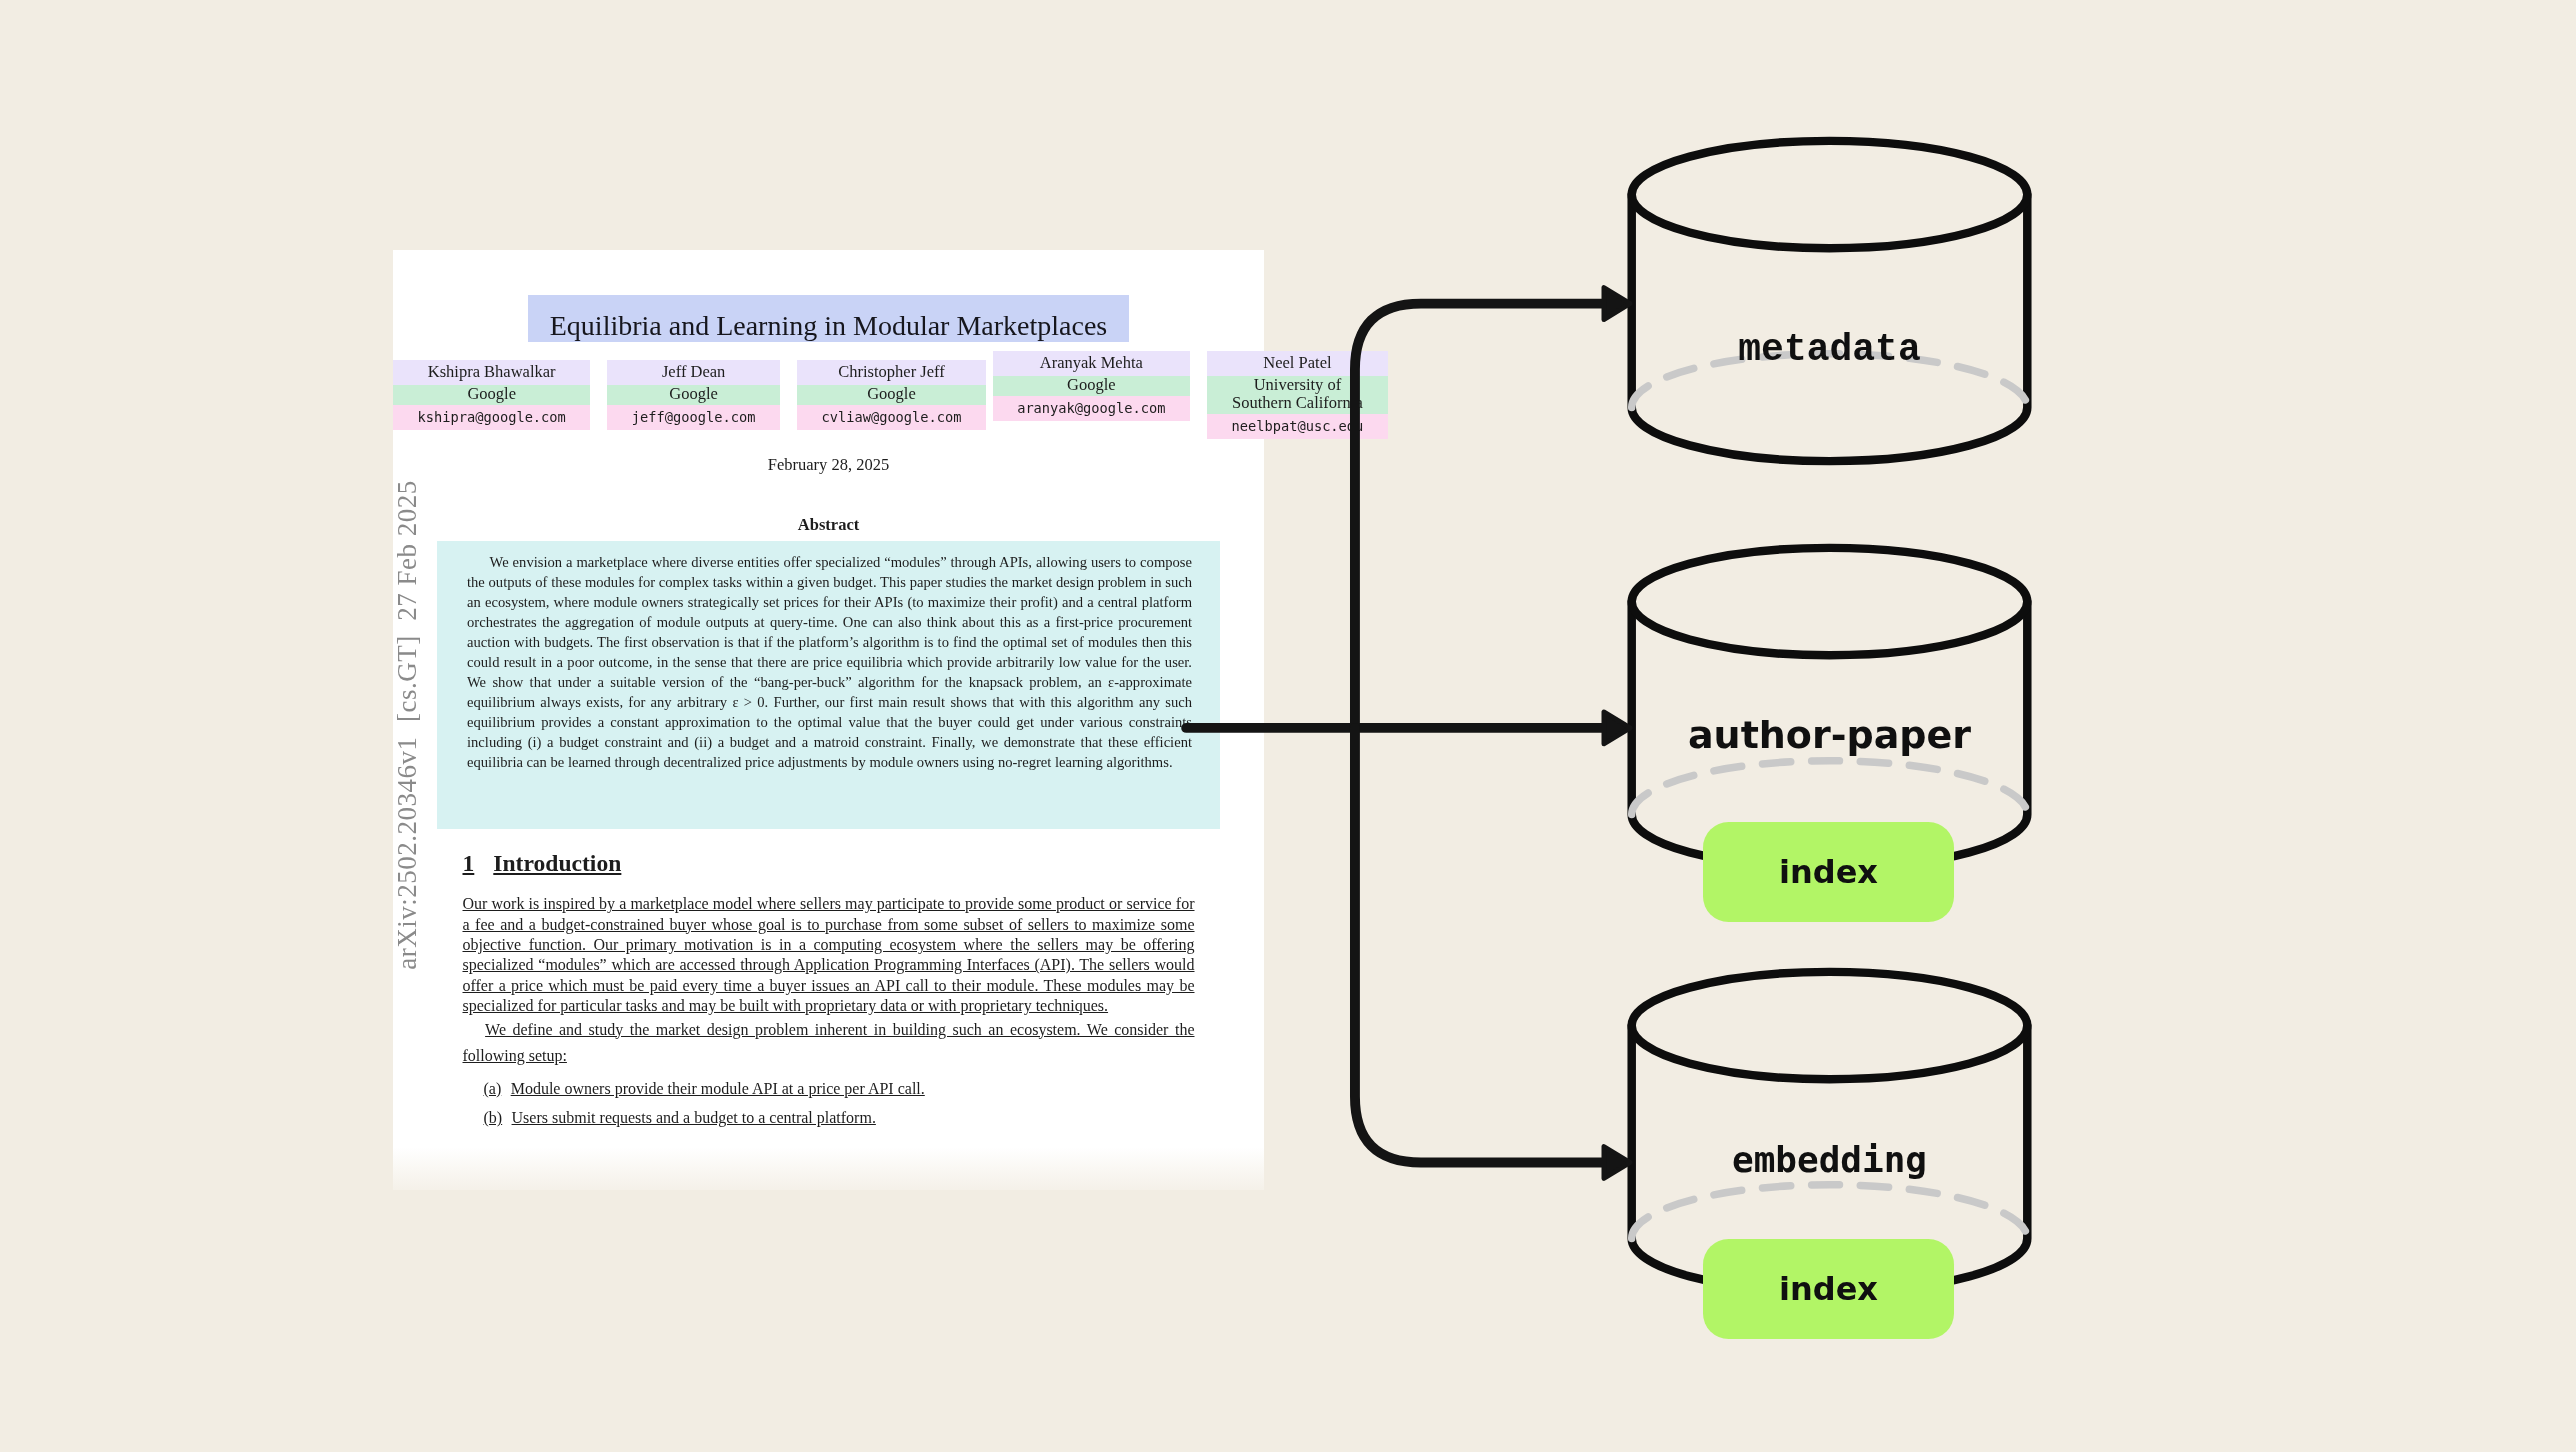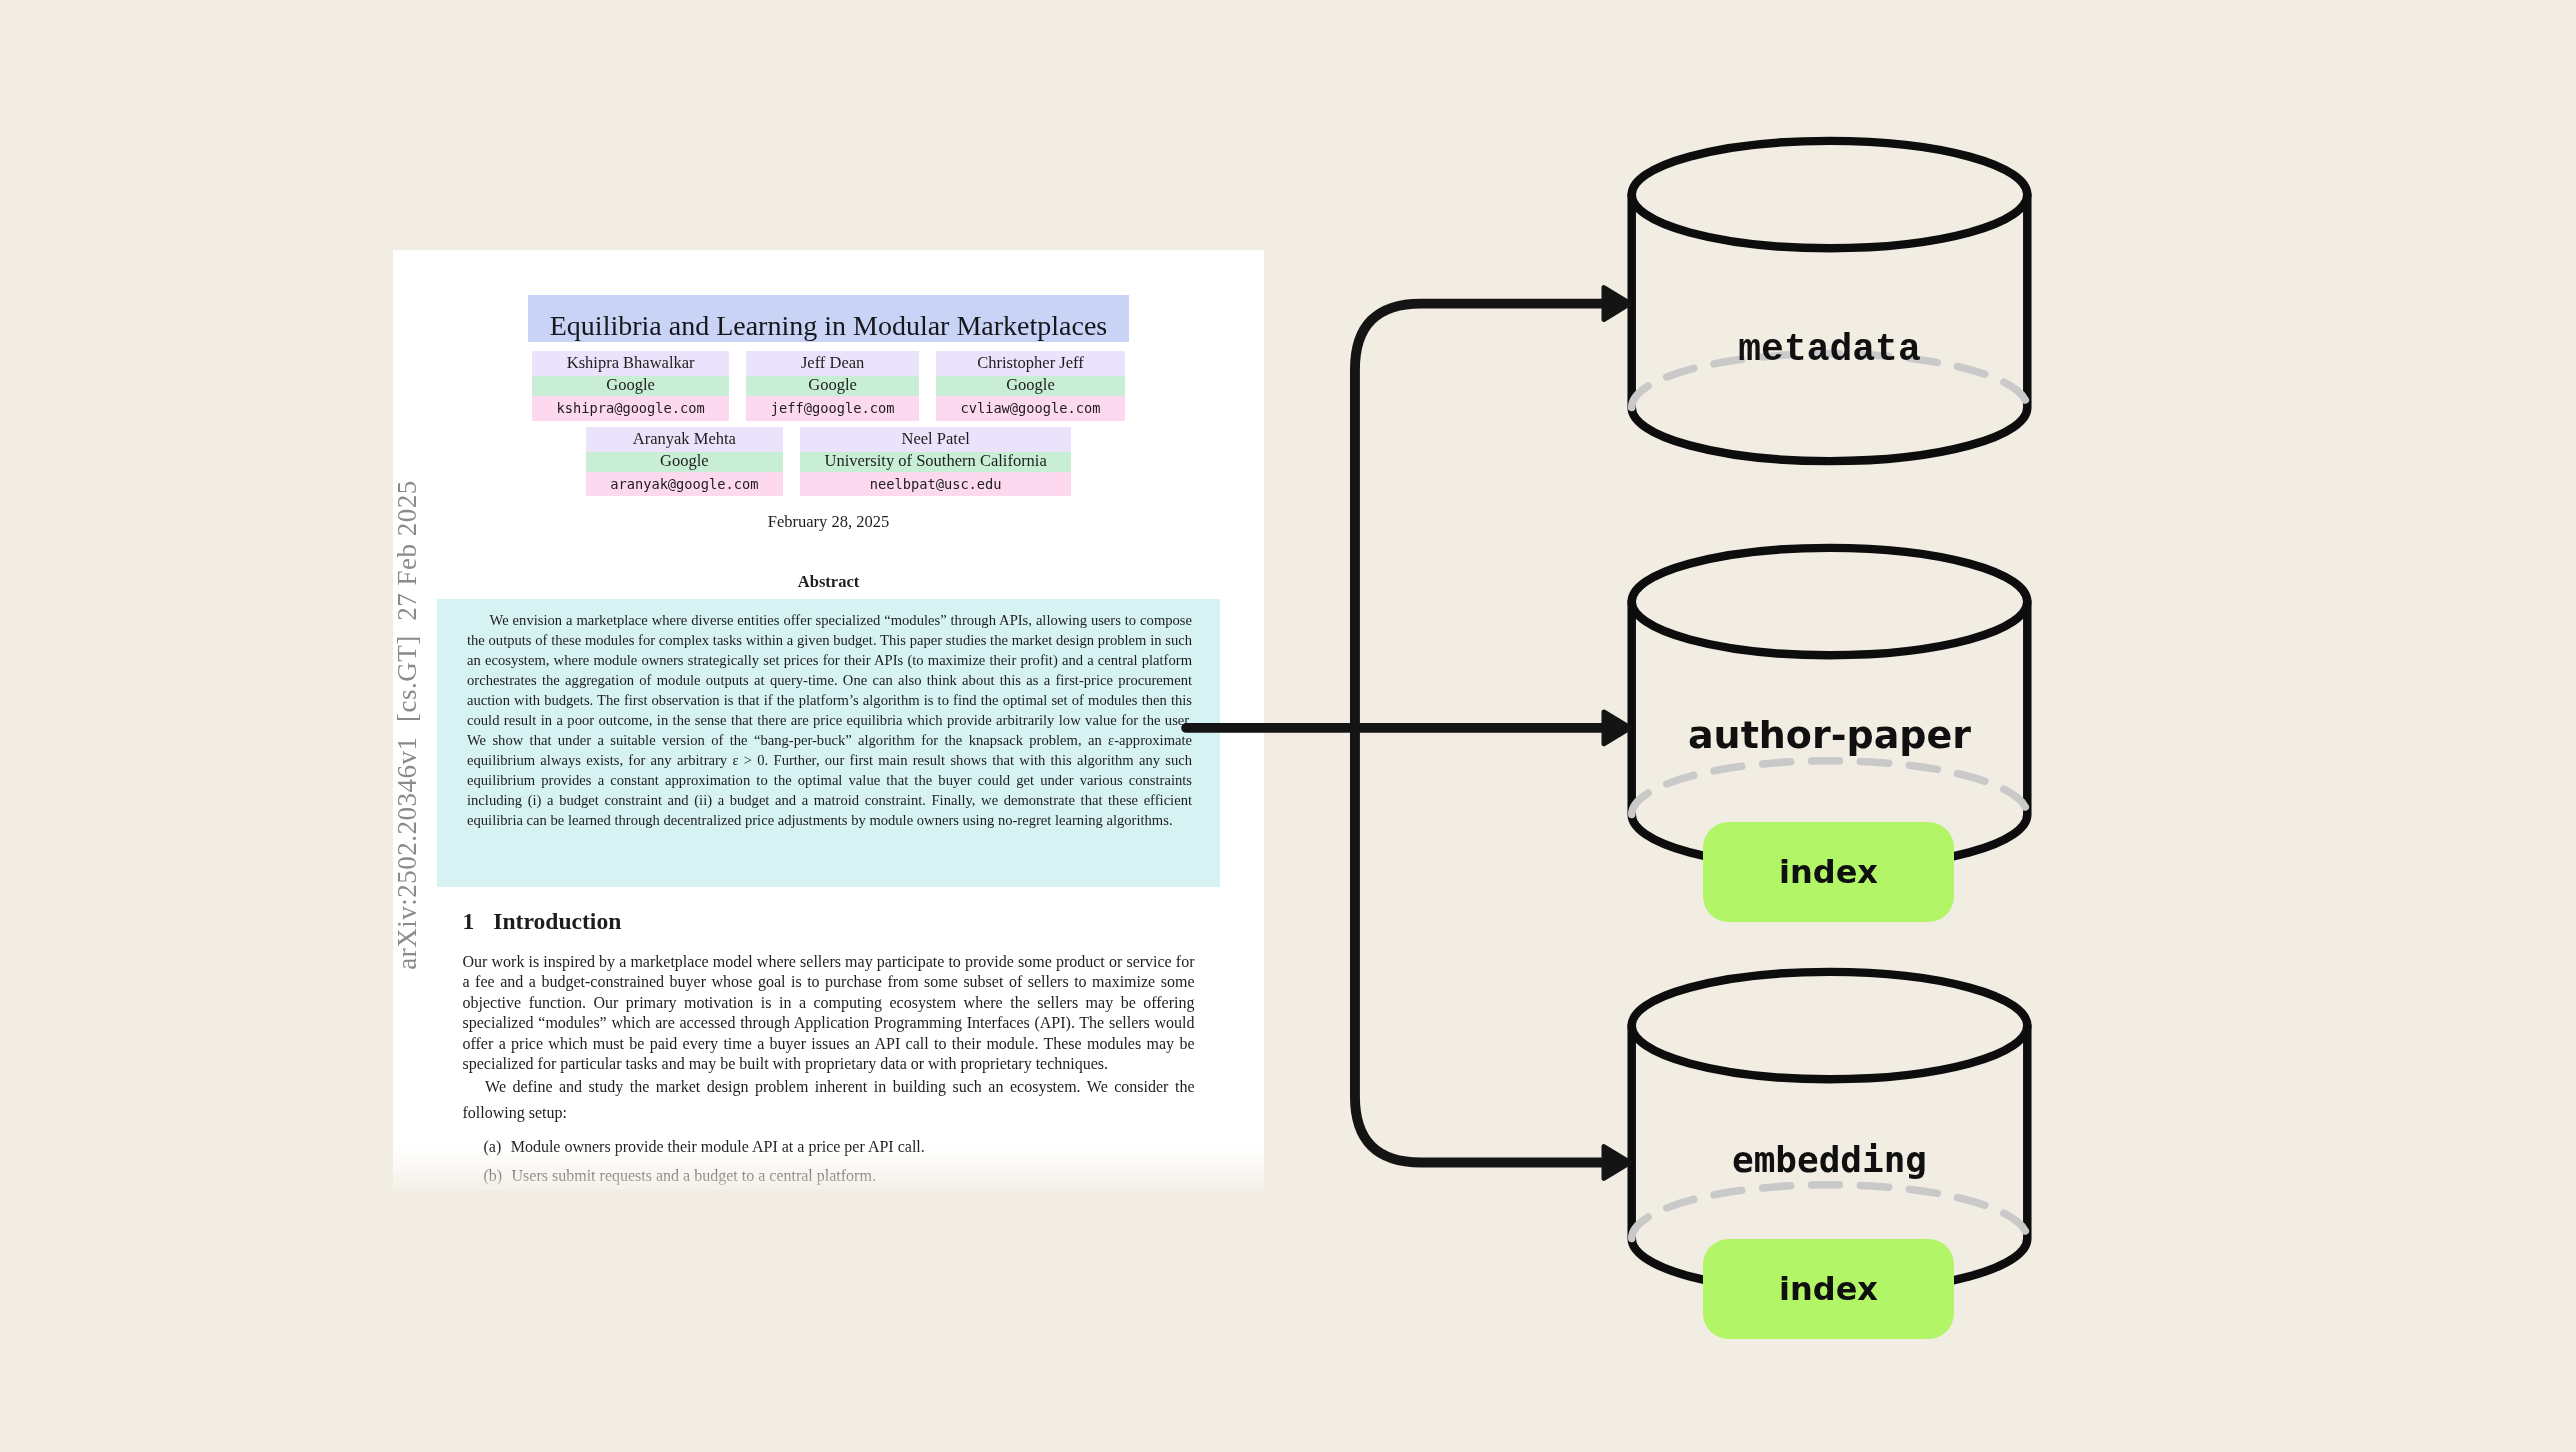--- a/index.html
+++ b/index.html
@@ -17,38 +17,38 @@
            pointer-events:none; }
 
   .watermark { position:absolute; left:407px; top:725px;
            transform:translate(-50%,-50%) rotate(-90deg);
            font-size:27px; color:#8a8a8a; white-space:pre; letter-spacing:0.5px; z-index:3; }
 
   .title-box { margin:45px auto 0 auto; width:601px; height:47px; background:#c9d3f6;
            display:flex; align-items:flex-end; justify-content:center; }
   .title-box .t { font-size:28px; color:#16161d; }
 
-  .authors { margin-top:9.4px; display:flex; flex-direction:column; align-items:center; gap:6.6px; }
+  .authors { margin-top:9.4px; display:flex; flex-direction:row; align-items:center; gap:6.6px; }
   .author-row { display:flex; justify-content:center; gap:17px; }
   .author-cell { display:flex; flex-direction:column; text-align:center; }
   .a-name  { background:#eae3fb; font-size:16.5px; line-height:20px; padding:1.9px 24.5px 2.8px; }
   .a-affil { background:#c9eed6; font-size:16.5px; line-height:18px; padding:0 24.5px 1.9px; }
   .a-email { background:#fcd9ef; font-family:"DejaVu Sans Mono","Liberation Mono",monospace;
              font-size:13.7px; line-height:19px; padding:2.8px 24.5px 2.8px; }
 
   .date { margin-top:16px; text-align:center; font-size:16.5px; }
 
   .abstract-heading { margin-top:40px; text-align:center; font-size:16.5px; font-weight:bold; }
 
   .abstract-box { margin:6.6px auto 0 auto; width:783px; height:288px; background:#d7f2f2;
            padding:11.3px 28px 0 30px; }
   .abstract-box .abs { font-size:14.6px; line-height:20px; text-align:justify;
            text-indent:22.6px; }
 
-  .content-col { width:732px; margin:13px auto; }
+  .content-col { width:732px; margin:13px auto;text-decoration:underline; }
   .section-heading { margin-top:21px; font-size:23.6px; font-weight:bold; }
   .section-heading .num { margin-right:19px; }
   .body-p1 { margin-top:17px; font-size:16px; line-height:20.4px; text-align:justify; }
   .body-p2 { font-size:16px; line-height:26px; text-align:justify; text-indent:22.6px; }
   .setup-list { margin-top:11.3px; }
   .setup-item { margin-top:11.3px; padding-left:21px; font-size:16px; }
   .setup-item .lbl { margin-right:9.4px; }
 
   
   .arrows-svg { position:absolute; left:0; top:0; width:2576px; height:1452px; z-index:5; }

